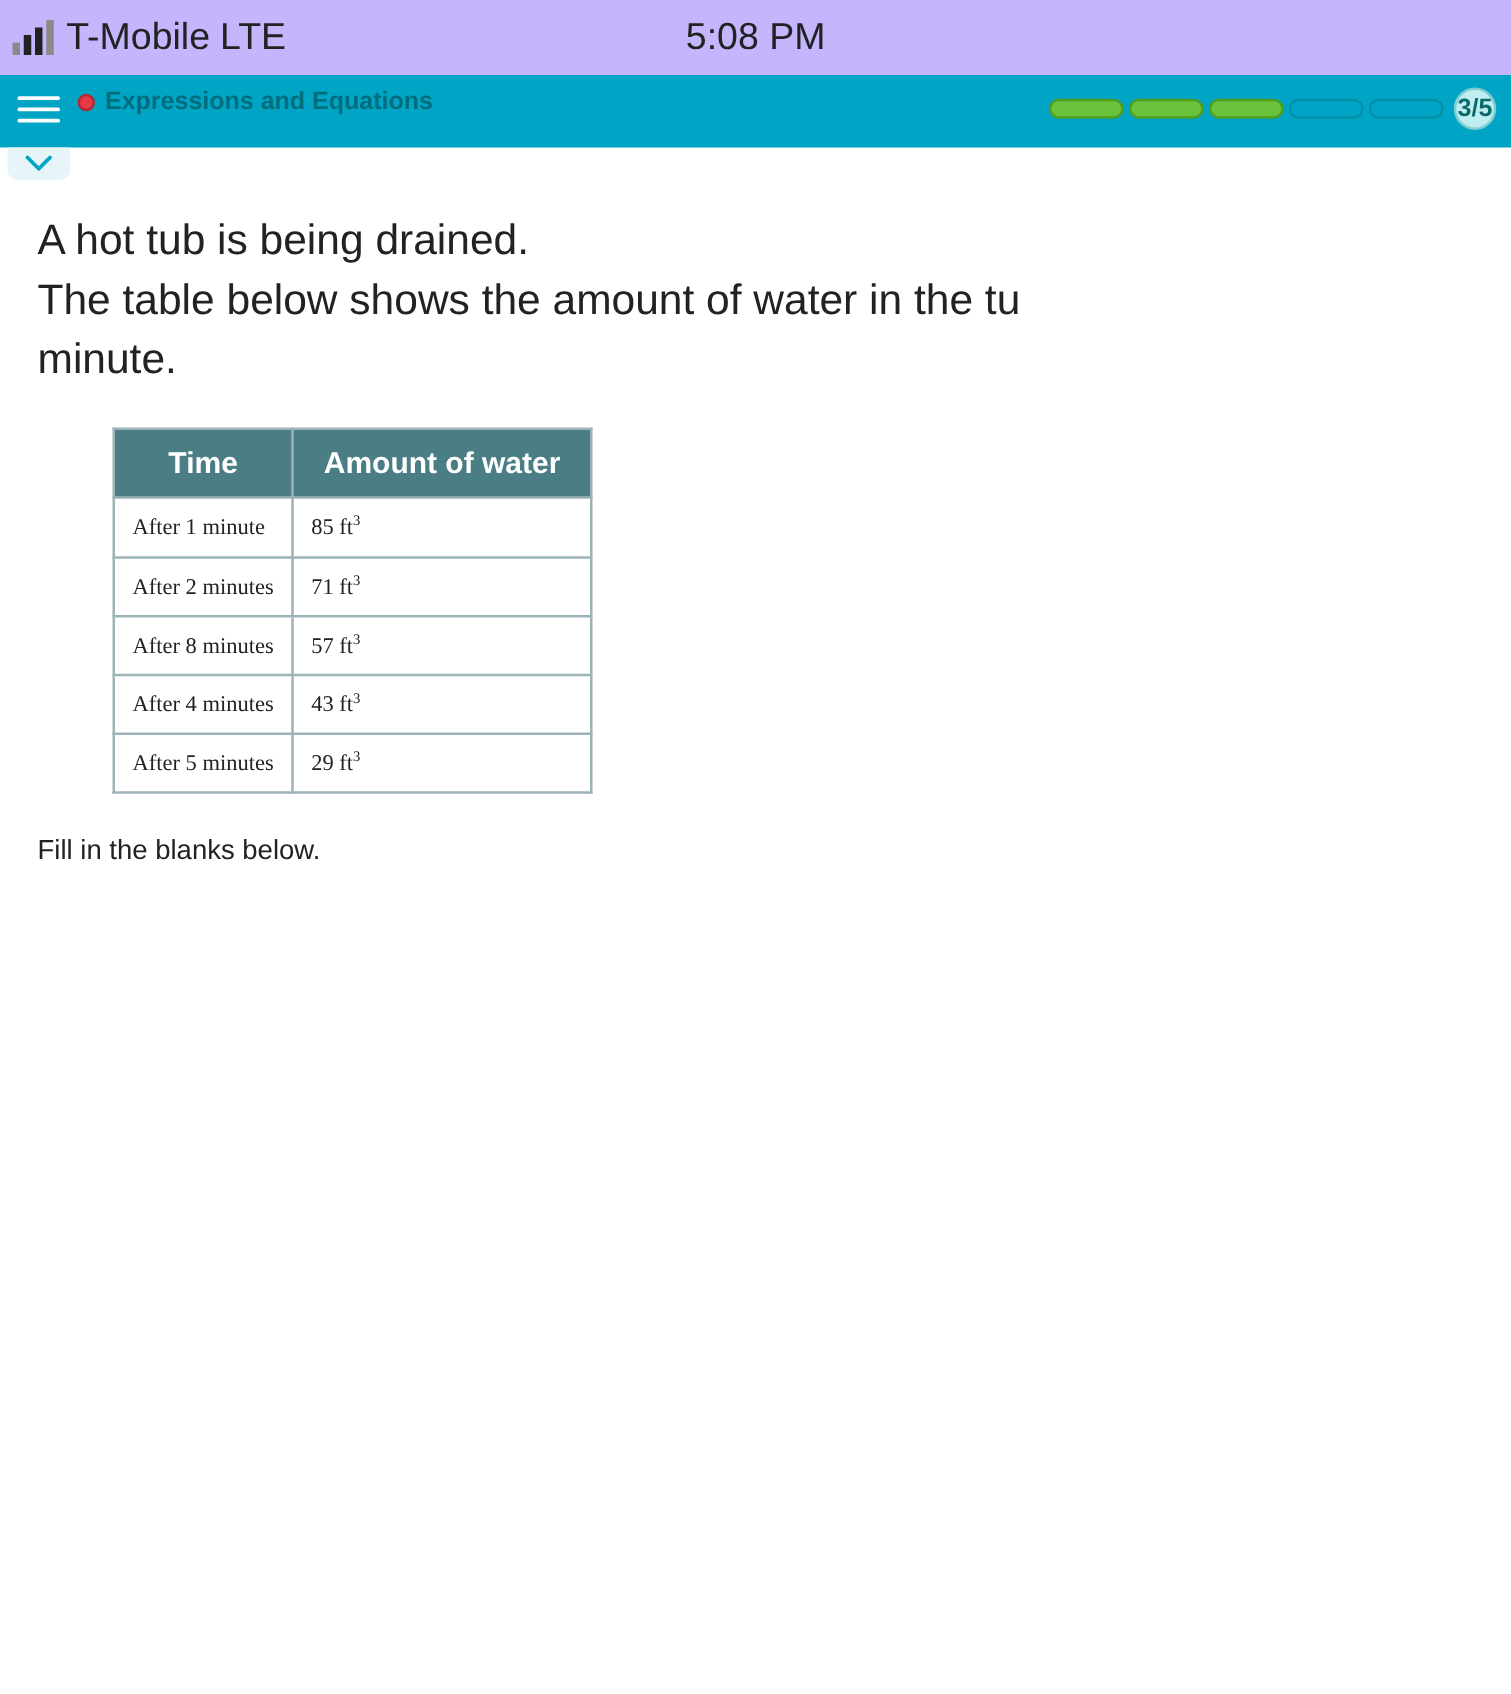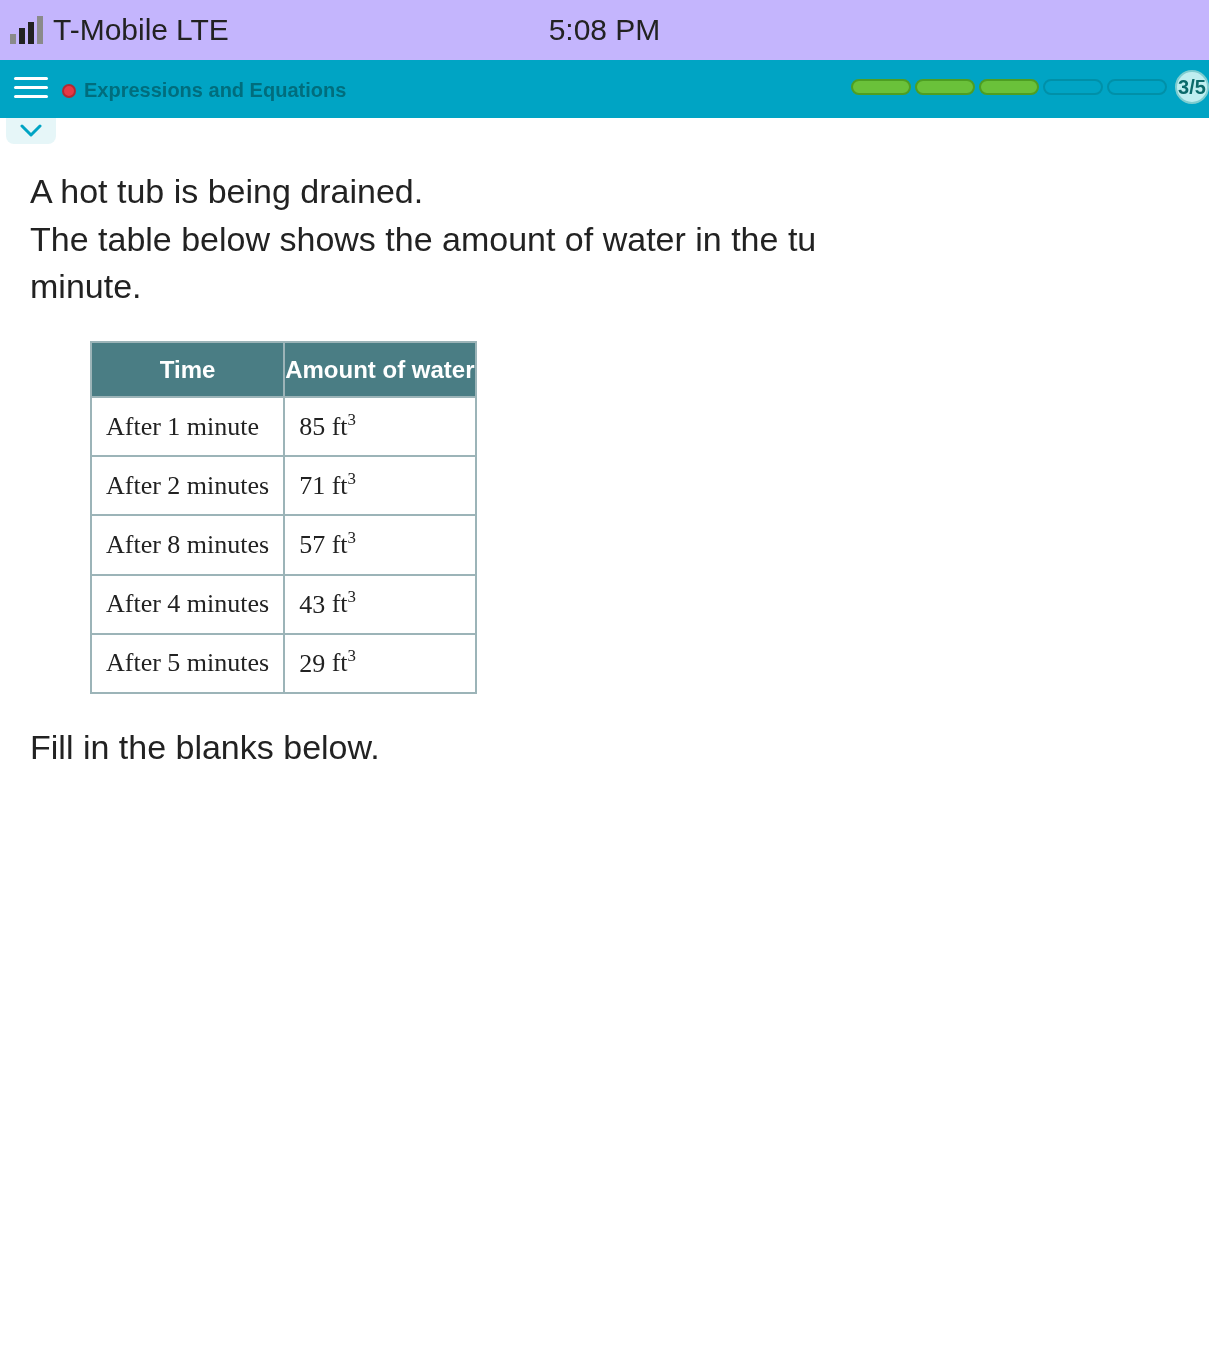--- a/index.html
+++ b/index.html
@@ -41,22 +41,22 @@
   .net { color:#222; }
   .clock {
     position: absolute;
     left: 50%;
     transform: translateX(-50%);
     font-weight: 400;
   }
   .app-header {
     background: #00a4c4;
     display: flex;
-    align-items: flex-end;
-    padding: 10px 0 14px 14px;
+    align-items: flex-start;
+    padding: 10px 12px 14px 14px;
     gap: 14px;
     color: #fff;
   }
   .hamburger {
     width: 34px; height: 34px;
     display:flex; flex-direction:column; justify-content:center; gap:6px;
     cursor:pointer;
   }
   .hamburger div { height:3px; background:#fff; border-radius:2px; }
   .header-texts { flex:1; }
@@ -103,31 +103,31 @@
   table.data {
     border-collapse: collapse;
     margin-left: 60px;
     margin-bottom: 30px;
   }
   table.data th {
     background:#4a7d84;
     color:#fff;
     font-weight:700;
     font-size:24px;
-    padding:10px 0;
+    padding:10px 24px;
     border:2px solid #9cb4b8;
   }
   table.data td {
     border:2px solid #9cb4b8;
     padding:10px 14px;
-    font-size:26px;
+    font-size:18px;
     font-family: Georgia, 'Times New Roman', serif;
   }
   .ft3 sup { font-size:0.65em; vertical-align: super; }
-  .instruct { font-size:34px; margin-bottom:40px; }
+  .instruct { font-size:22px; margin-bottom:40px; }
   .answer-box {
     border:2px solid #444;
     margin: 0 0 0 10px;
     padding: 60px 20px;
     display:flex;
     align-items:center;
     font-size:24px;
     gap: 14px;
     white-space: nowrap;
   }

